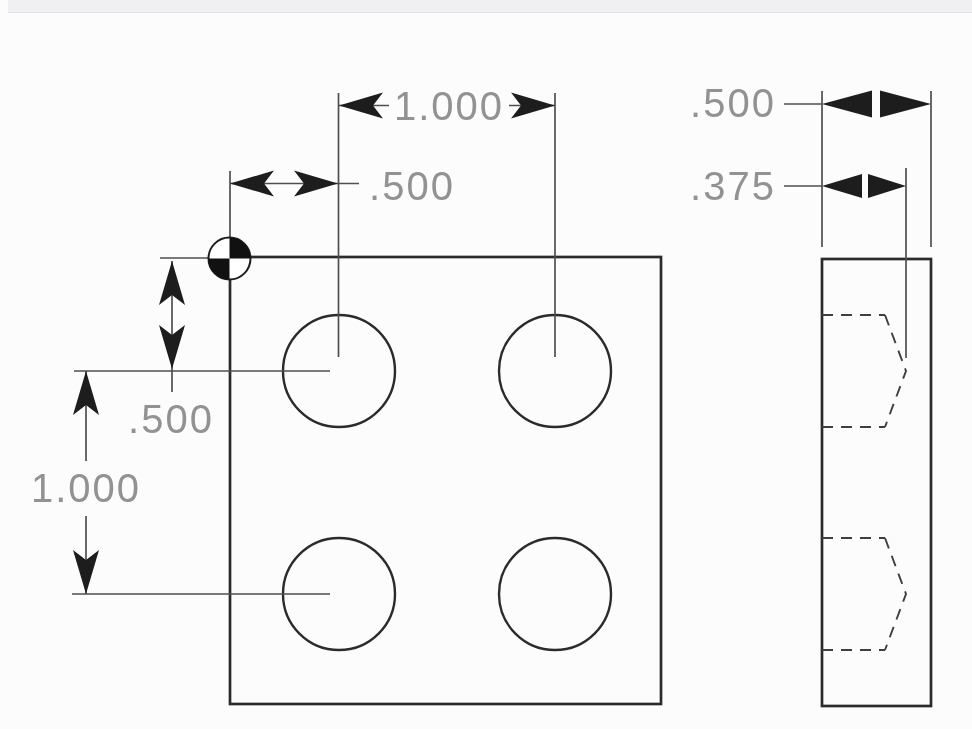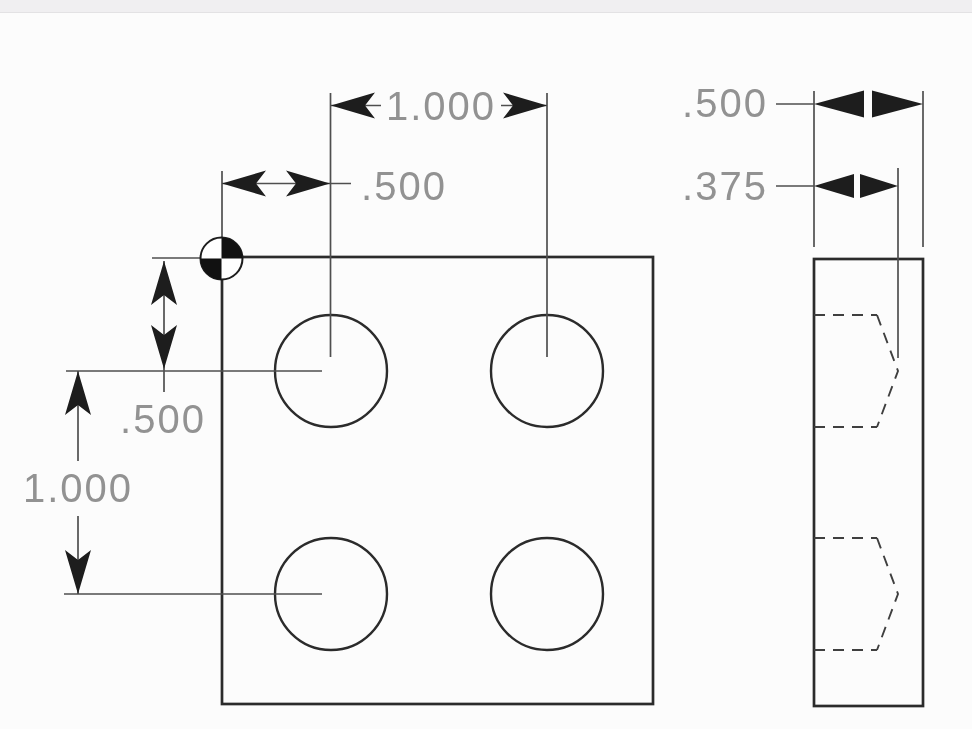--- a/index.html
+++ b/index.html
@@ -2,21 +2,21 @@
 <html><head>
 <meta charset="utf-8">
 <style>
   html, body { margin: 0; padding: 0; }
   body {
     width: 972px; height: 729px;
     background: #fcfcfc;
     font-family: "Liberation Sans", sans-serif;
     overflow: hidden;
   }
-  .canvas-wrap { position: relative; width: 776px; height: 729px; }
+  .canvas-wrap { position: relative; width: 776px; height: 729px; margin-left: 8px; }
   svg { display: block; }
 
   .outline   { stroke: #2b2b2b; stroke-width: 2.7; fill: none; }
   .hole      { stroke: #2b2b2b; stroke-width: 2.4; fill: none; }
   .thin      { stroke: #4f4f4f; stroke-width: 1.7; fill: none; }
   .hiddenln  { stroke: #3f3f3f; stroke-width: 1.9; fill: none; stroke-dasharray: 11 8; }
   .arrow     { fill: #1d1d1d; stroke: none; }
   .dim-text  {
     fill: #929292;
     font-family: "Liberation Sans", sans-serif;

